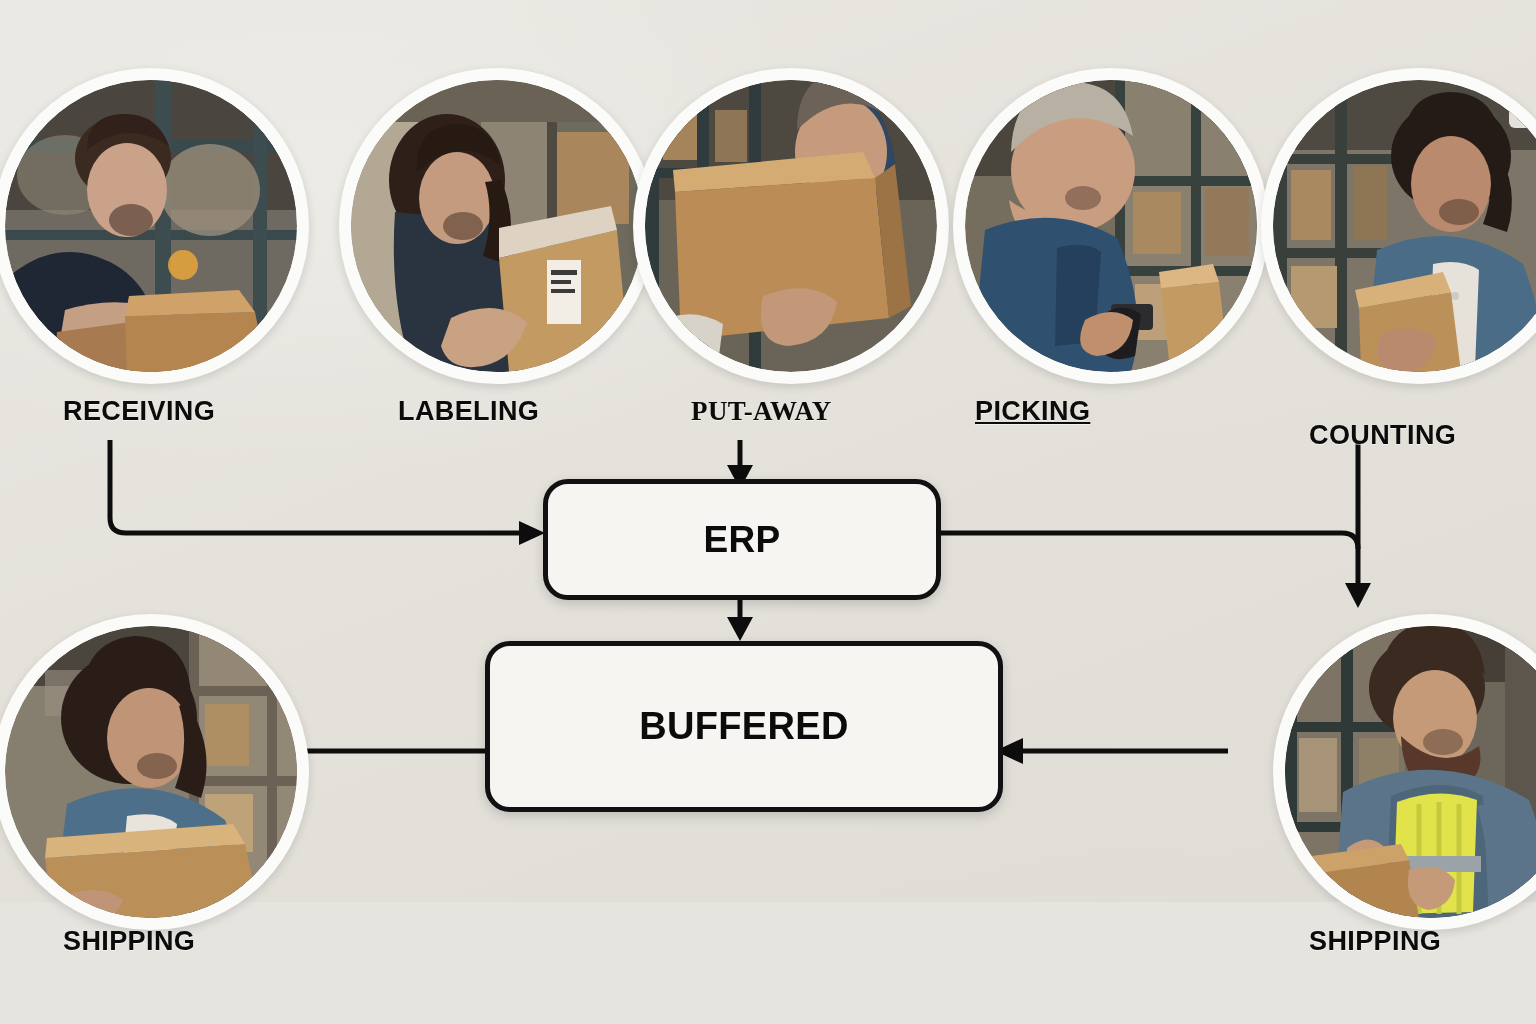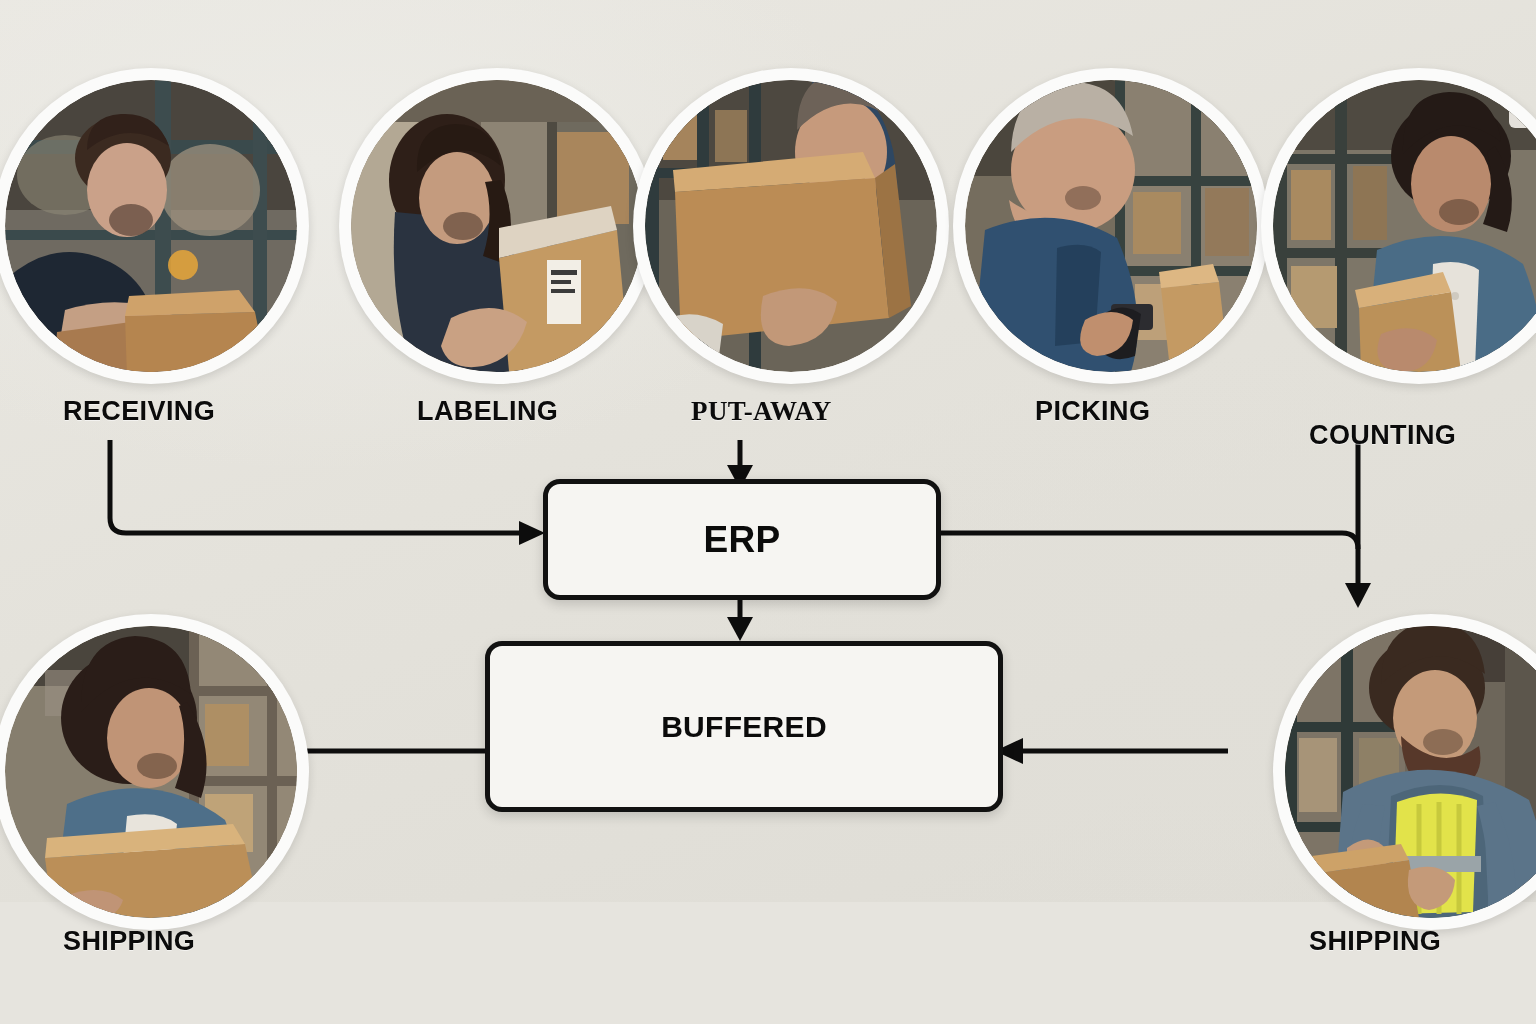--- a/index.html
+++ b/index.html
@@ -43,31 +43,31 @@
     color:#0b0b0b;
     white-space:nowrap;
     text-shadow:0 1px 0 rgba(255,255,255,.55);
   }
 
   
   .box{
     position:absolute;
     background:#f6f5f2;
     border:5px solid #111;
-    border-radius:17px;
+    border-radius:25px;
     box-shadow:0 4px 12px rgba(0,0,0,.16);
     display:flex;align-items:center;justify-content:center;
     text-align:center;
   }
   .box .box-label{
     font-weight:700;color:#0b0b0b;
     line-height:1.18;letter-spacing:.3px;
   }
   #erp-box .box-label{font-size:37px;}
-  #mid-box .box-label{font-size:30px;}
+  #mid-box .box-label{font-size:38px;}
 
   
   .connector{position:absolute;left:0;top:0;width:1536px;height:1024px;pointer-events:none;}
   .connector path,.connector line{
     fill:none;stroke:#0d0d0d;stroke-width:5;
     stroke-linecap:butt;stroke-linejoin:round;
   }
   .connector .tip{fill:#0d0d0d;stroke:none;}
 </style>
 </head>
@@ -189,21 +189,21 @@
           <path d="M148 178 l118 -28 l14 150 l-120 14 Z" fill="#c49a63"></path>
           <path d="M148 178 l118 -28 l-6 -24 l-112 22 Z" fill="#ded3c2"></path>
           <rect x="196" y="180" width="34" height="64" fill="#f2eee6"></rect>
           <rect x="200" y="190" width="26" height="5" fill="#3b3b3b"></rect>
           <rect x="200" y="200" width="20" height="4" fill="#3b3b3b"></rect>
           <rect x="200" y="209" width="24" height="4" fill="#3b3b3b"></rect>
           <path d="M100 238 q44 -22 76 4 q-10 36 -44 44 q-34 6 -42 -20 Z" fill="#c9a183"></path>
         </g>
       </svg>
     </div>
-    <div class="caption" style="left:357px;top:396px;margin-left:19px;">LABELING</div>
+    <div class="caption" style="left:357px;top:396px;">LABELING</div>
   </div>
 
   <div class="node">
     <div class="ring" style="left:592px;top:68px;width:316px;height:316px;"></div>
     <div class="photo" style="left:604px;top:80px;width:292px;height:292px;">
       <svg viewBox="0 0 292 292" preserveAspectRatio="xMidYMid slice">
         <defs>
             <clipPath id="c3">
               <circle cx="146" cy="146" r="146"></circle>
             </clipPath>
@@ -260,21 +260,21 @@
           <path d="M92 168 q28 -8 44 4 l-6 90 -40 4 Z" fill="#24405c"></path>
           <ellipse cx="118" cy="118" rx="18" ry="12" fill="#3e2b20" opacity=".4"></ellipse>
           <path d="M196 208 l58 -6 l8 70 l-58 8 Z" fill="#c49a63"></path>
           <path d="M196 208 l58 -6 l-6 -18 l-54 8 Z" fill="#ddb783"></path>
           <rect x="146" y="224" width="42" height="26" rx="4" fill="#2c2c30"></rect>
           <path d="M136 236 q20 -16 40 -2 l-6 42 q-26 10 -40 -12 Z" fill="#1d1d20"></path>
           <path d="M120 240 q28 -16 48 0 q-4 34 -36 36 q-26 -4 -12 -36 Z" fill="#c08f6e"></path>
         </g>
       </svg>
     </div>
-    <div class="caption" style="left:994px;top:396px;">PICKING</div>
+    <div class="caption" style="left:934px;top:396px;text-decoration:underline;">PICKING</div>
   </div>
 
   <div class="node">
     <div class="ring" style="left:1220px;top:68px;width:316px;height:316px;"></div>
     <div class="photo" style="left:1232px;top:80px;width:292px;height:292px;">
       <svg viewBox="0 0 292 292" preserveAspectRatio="xMidYMid slice">
         <defs>
             <clipPath id="c5">
               <circle cx="146" cy="146" r="146"></circle>
             </clipPath>

